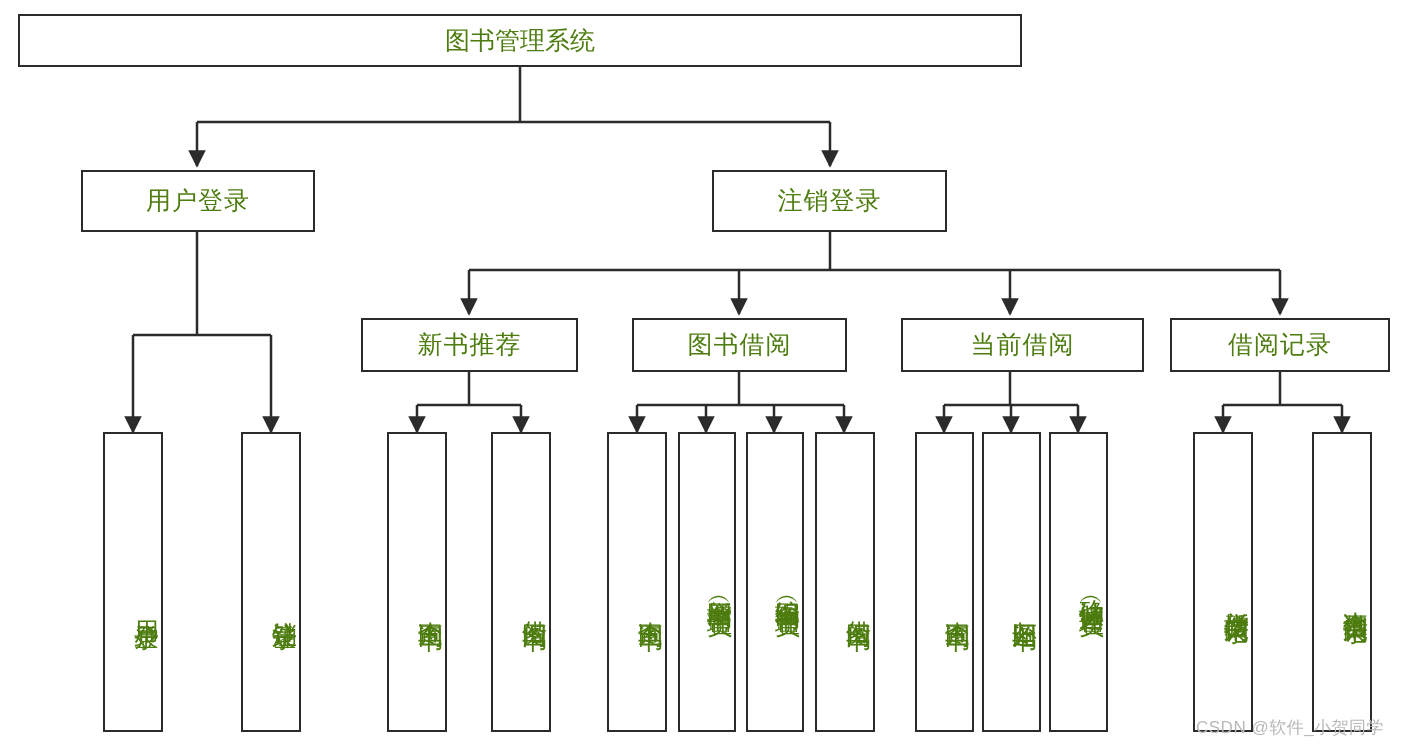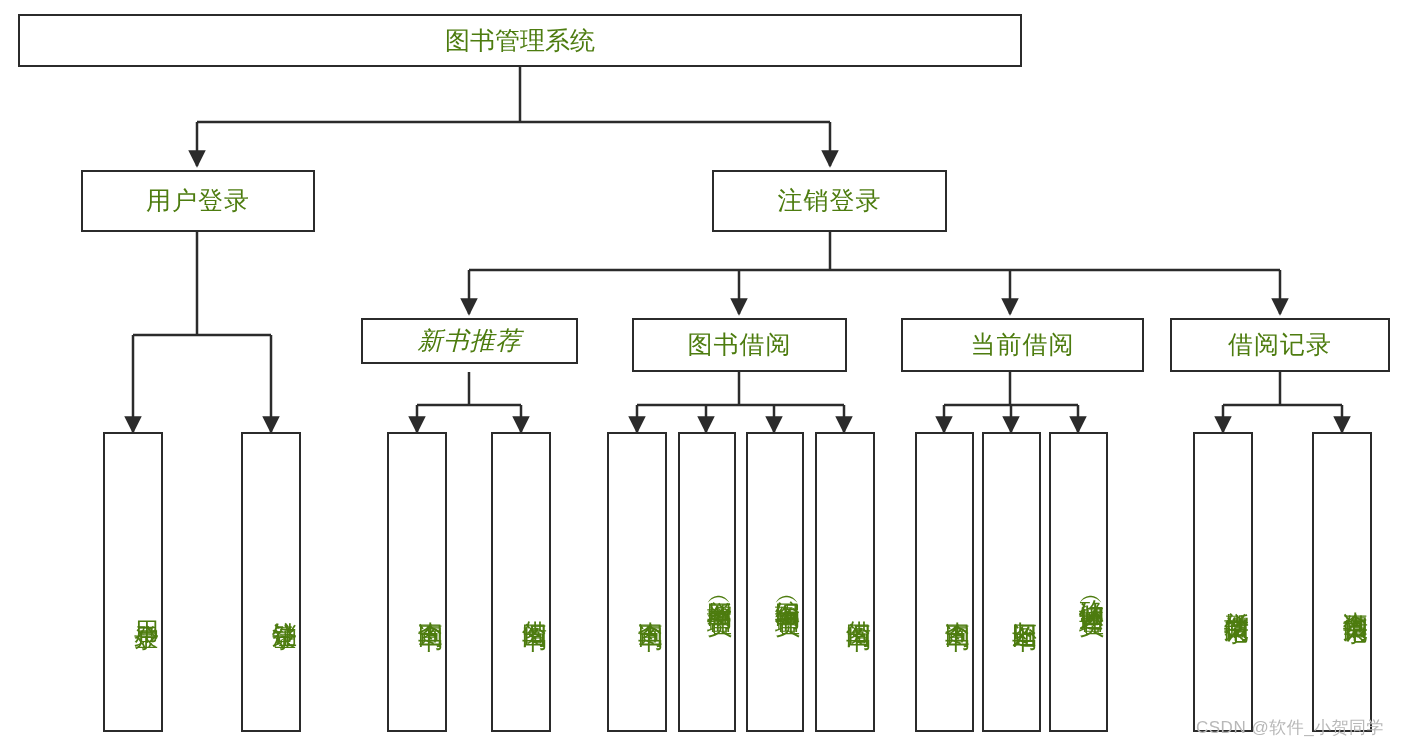--- a/index.html
+++ b/index.html
@@ -133,21 +133,21 @@
     <span>图书管理系统</span>
   </div>
 
   <div class="node horiz" style="left:81px; top:170px; width:234px; height:62px;">
     <span>用户登录</span>
   </div>
   <div class="node horiz" style="left:712px; top:170px; width:235px; height:62px;">
     <span>注销登录</span>
   </div>
 
-  <div class="node horiz" style="left:361px; top:318px; width:217px; height:46px;font-style:italic;">
+  <div class="node horiz" style="left:361px; top:318px; width:217px; height:54px;">
     <span>新书推荐</span>
   </div>
   <div class="node horiz" style="left:632px; top:318px; width:215px; height:54px;">
     <span>图书借阅</span>
   </div>
   <div class="node horiz" style="left:901px; top:318px; width:243px; height:54px;">
     <span>当前借阅</span>
   </div>
   <div class="node horiz" style="left:1170px; top:318px; width:220px; height:54px;">
     <span>借阅记录</span>

